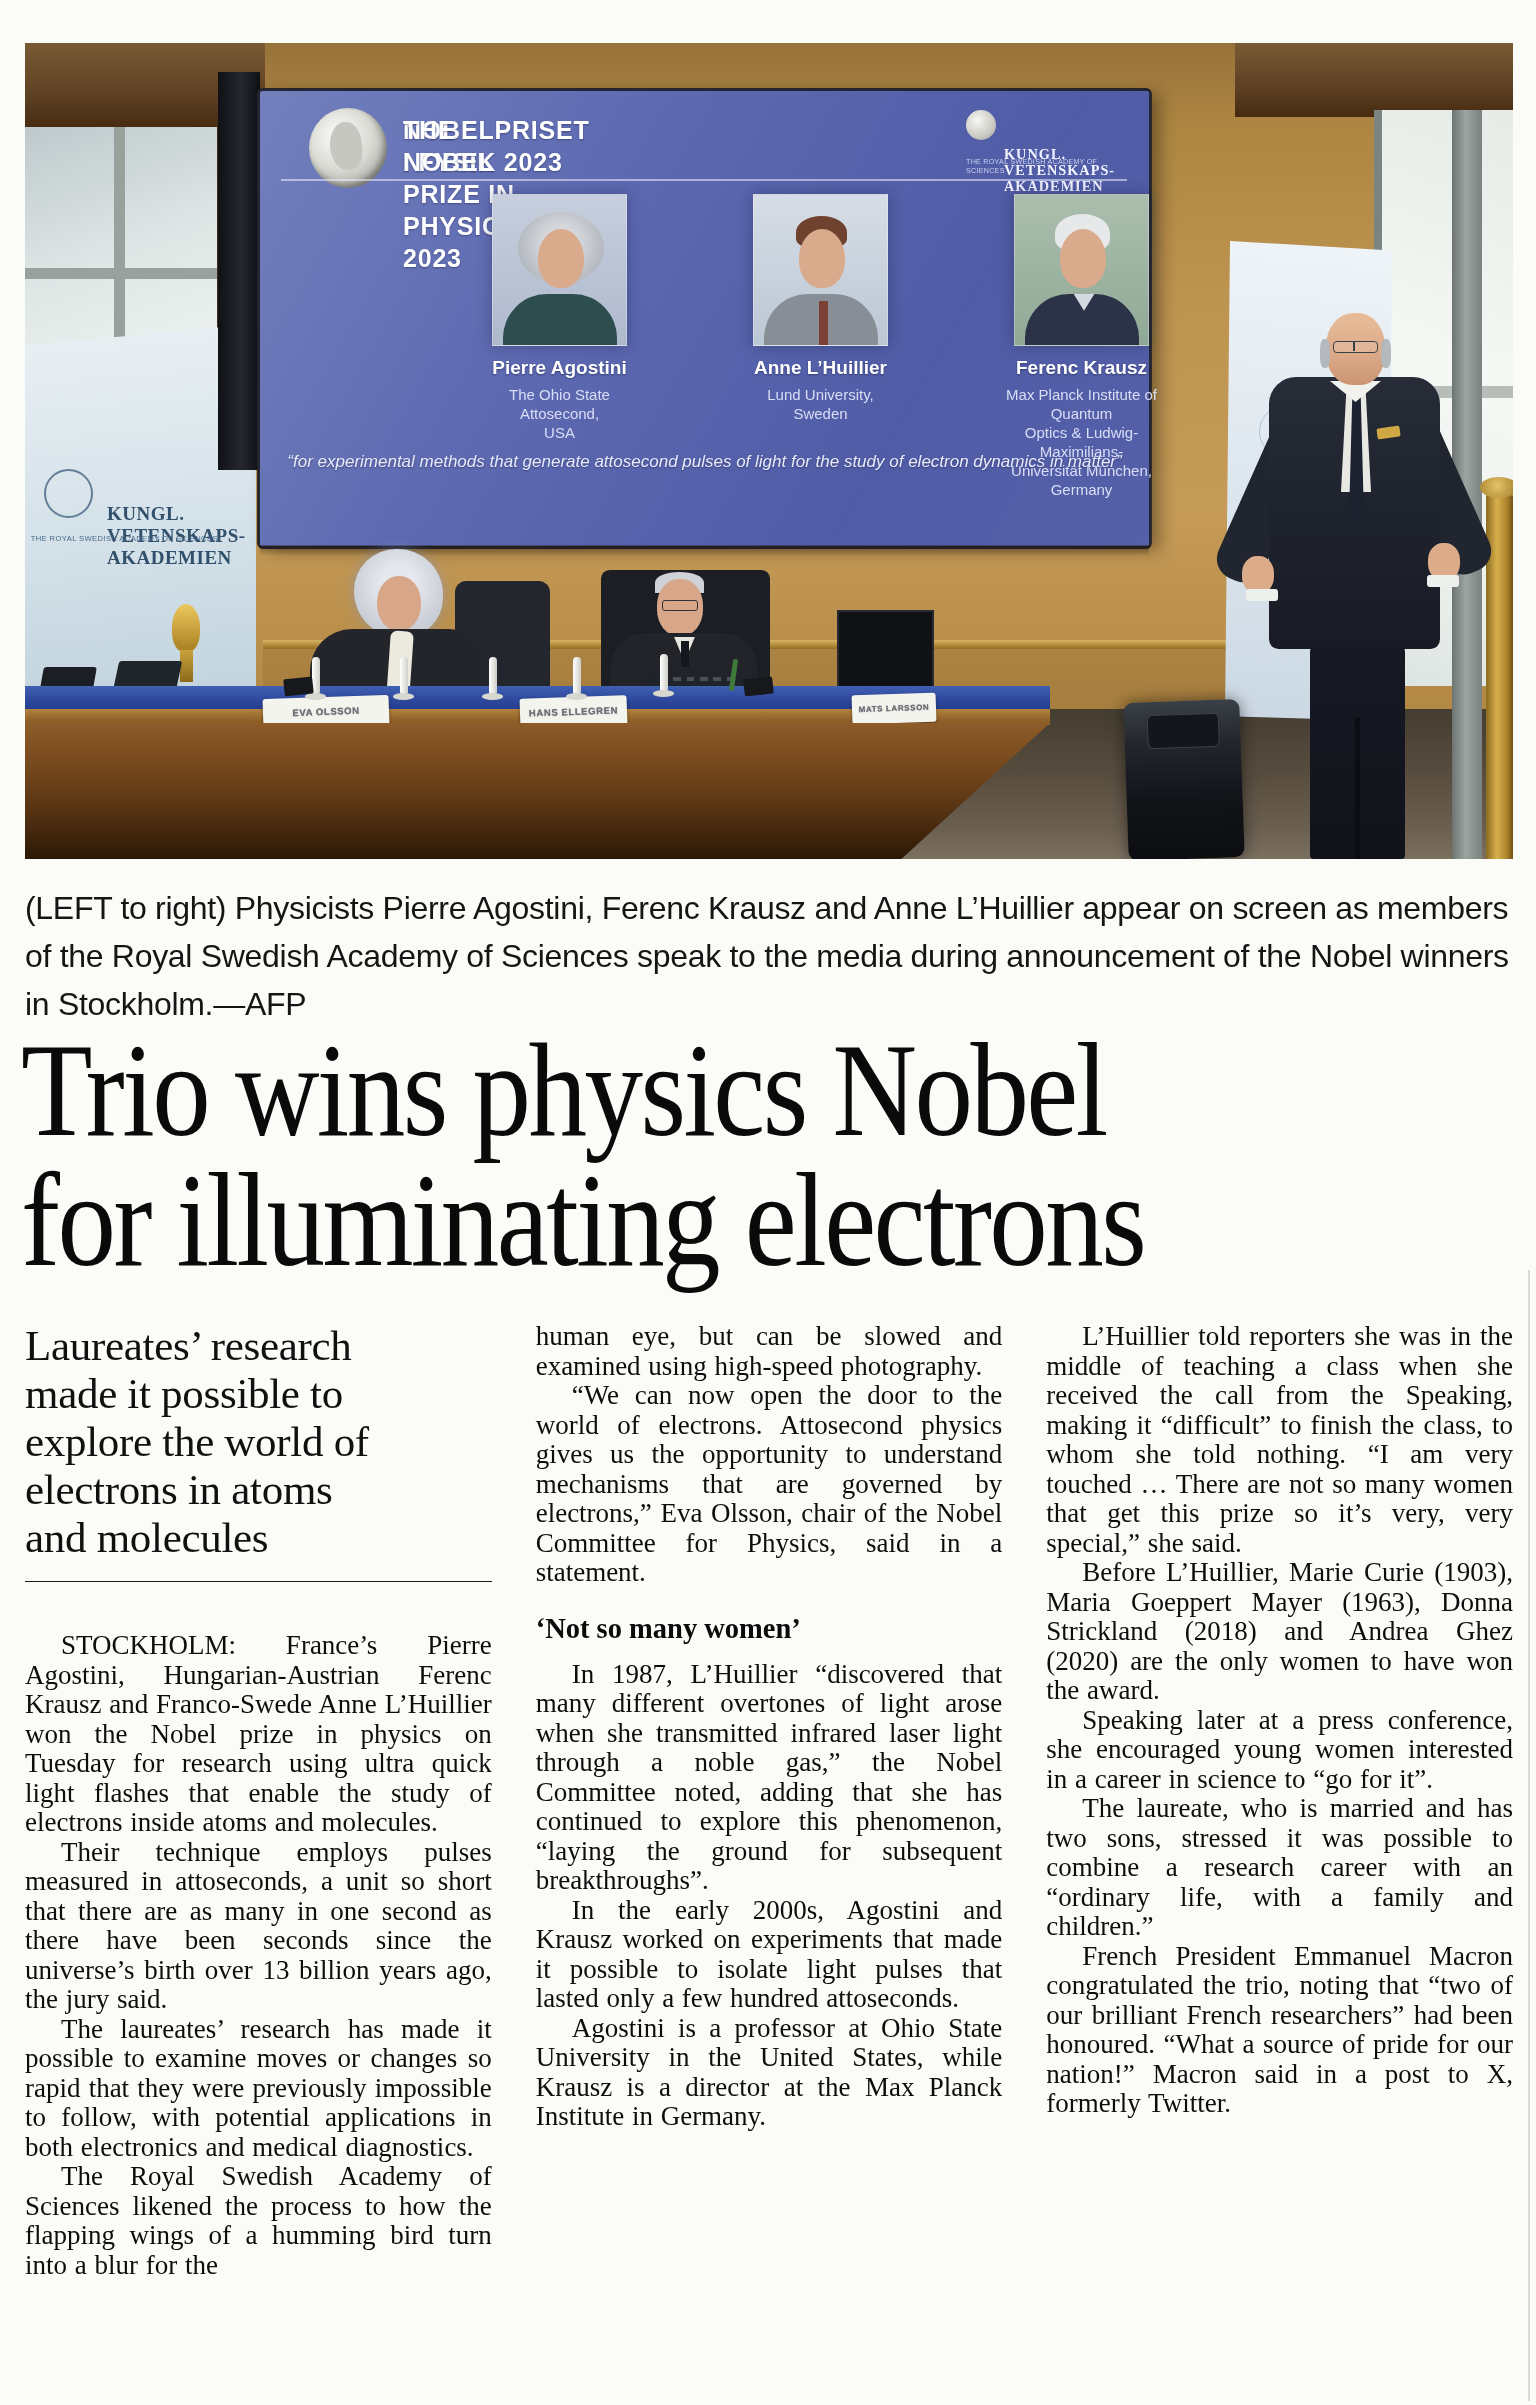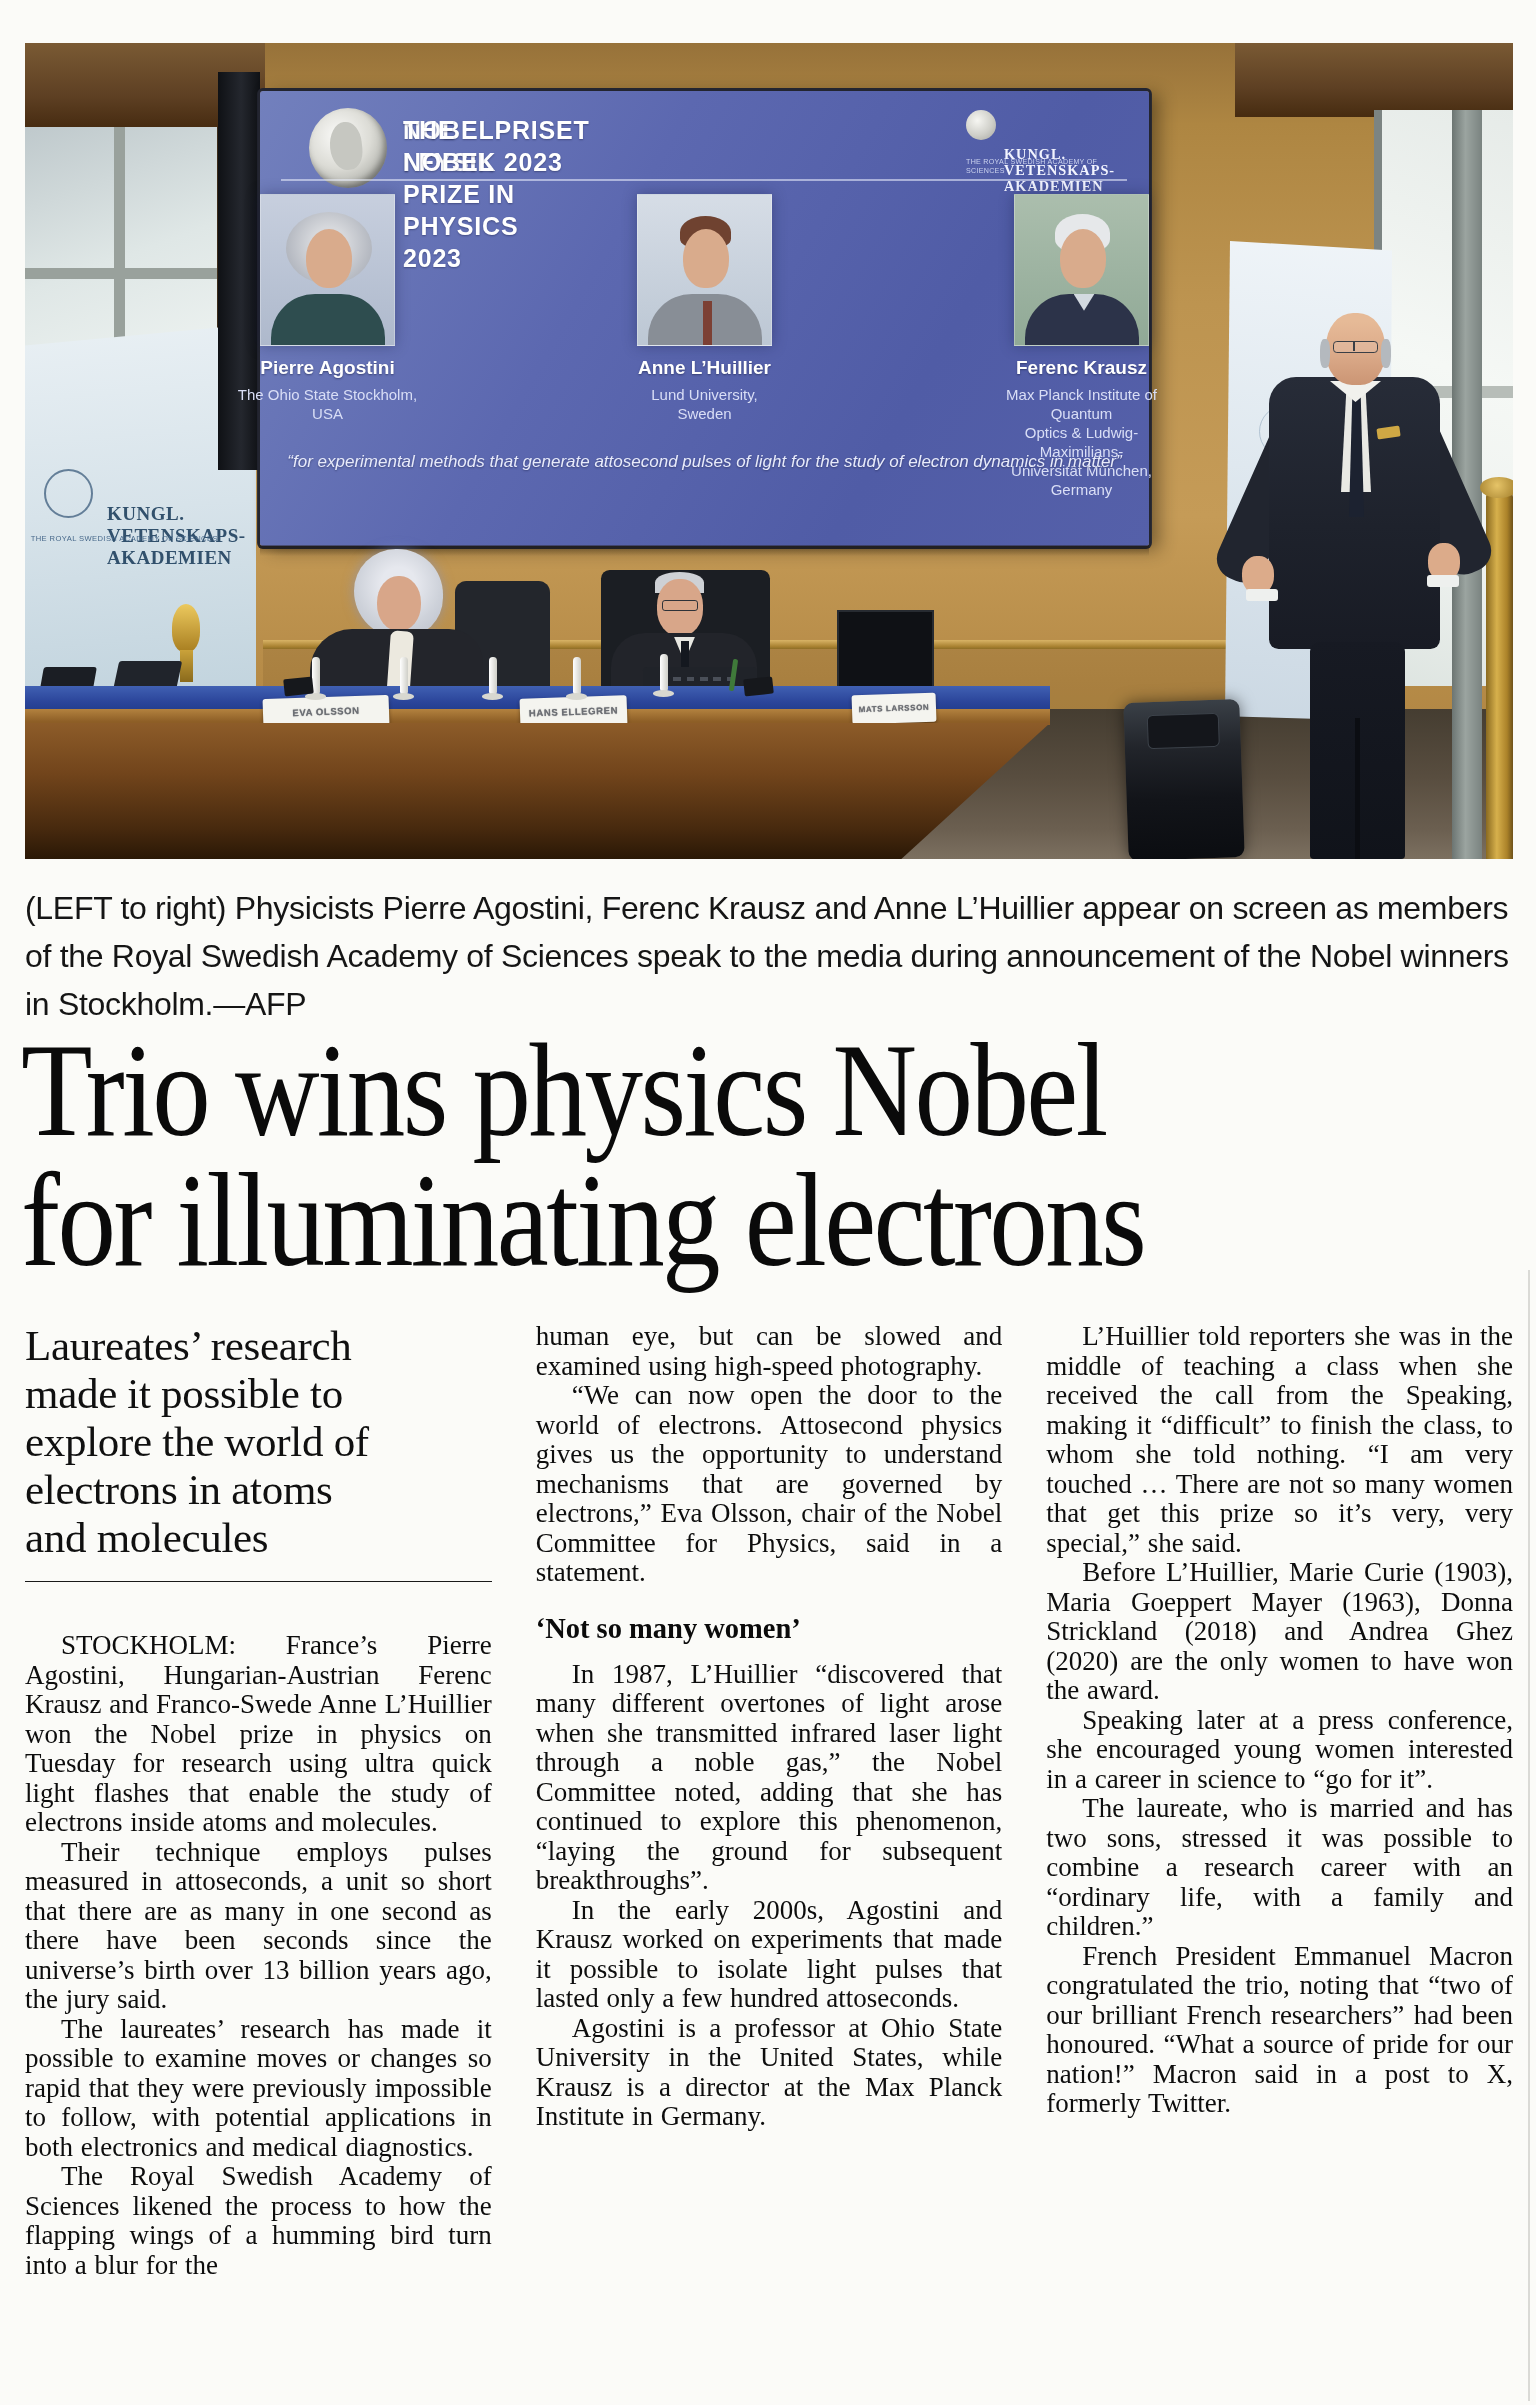--- a/index.html
+++ b/index.html
@@ -46,21 +46,21 @@
   .scr-title { left:143px; top:23px; color:#ffffff; font:700 25px/32px "Liberation Sans", sans-serif;
                letter-spacing:0.8px; text-shadow:0 1px 1.9px rgba(20,25,60,.4); }
   .scr-logo-medal { left:706px; top:19px; width:30px; height:30px; border-radius:50%;
                background:radial-gradient(circle at 38% 35%,#f6f6f2,#cfcfc9 55%,#a3a49e); }
   .scr-logo-text { left:744px; top:15px; font:700 14.3px/16px "Liberation Serif", serif; color:#f2f4ff;
                letter-spacing:1px; white-space:pre-line; }
   .scr-logo-sub { left:706px; top:67px; width:171px; font:400 7.1px/8.6px "Liberation Sans", sans-serif;
                color:#ccd3ef; letter-spacing:0.3px; }
   .scr-rule { left:21px; top:88px; width:846px; height:1.9px; background:rgba(238,242,255,.55); }
   .scr-laureates { left:0; top:103px; width:889px; height:247px; display:flex;
-               justify-content:space-between; gap:126px; position:absolute; }
+               justify-content:flex-end; gap:126px; position:absolute; }
   .laureate { position:relative; width:135px; text-align:center; flex:0 0 auto; }
   .portrait { position:relative; width:135px; height:152px; margin:0 auto; overflow:hidden;
               border:1px solid rgba(255,255,255,.28); box-shadow:0 0 13.3px rgba(20,25,60,.35); }
   .portrait .bust-hair, .portrait .bust-face, .portrait .bust-body { position:absolute; }
   .bust-face { left:45px; top:34px; width:46px; height:59px; border-radius:50% 50% 46% 46%;
                background:linear-gradient(180deg,#e0b394,#d3a283 70%,#c4937ань); background:#d9ab8c; }
   .bust-body { left:9.5px; right:9.5px; bottom:-5.7px; height:57px; border-radius:44px 44px 0 0; }
   .laureate:nth-child(1) .portrait { background:linear-gradient(180deg,#c7cfde 0%,#aeb9cc 100%); }
   .laureate:nth-child(1) .bust-hair { left:25px; top:17px; width:86px; height:72px; border-radius:50%;
                background:radial-gradient(circle at 50% 45%,#d6d8dc 30%,#b6bac2 70%,#a2a7b1); }
@@ -261,21 +261,21 @@
     <div class="scr-rule"></div>
     <div class="scr-laureates">
 
     <div class="laureate">
         <div class="portrait">
           <div class="bust-hair"></div>
           <div class="bust-face"></div>
           <div class="bust-body"></div>
         </div>
         <div class="laureate-name">Pierre Agostini</div>
-        <div class="laureate-affil">The Ohio State Stockholm,
+        <div class="laureate-affil">The Ohio State Attosecond,
 USA</div>
       </div>
         <div class="laureate">
         <div class="portrait">
           <div class="bust-hair"></div>
           <div class="bust-face"></div>
           <div class="bust-body"></div>
         </div>
         <div class="laureate-name">Anne L’Huillier</div>
         <div class="laureate-affil">Lund University,

